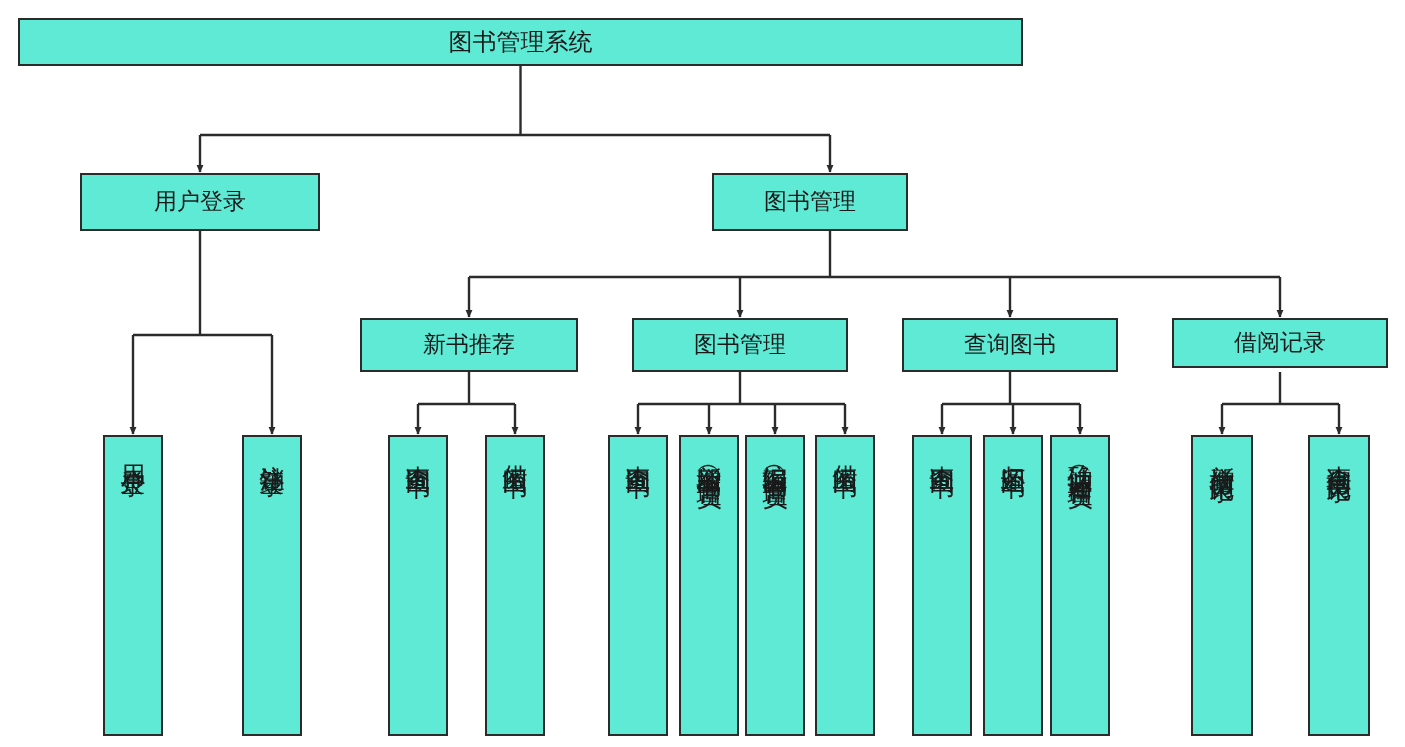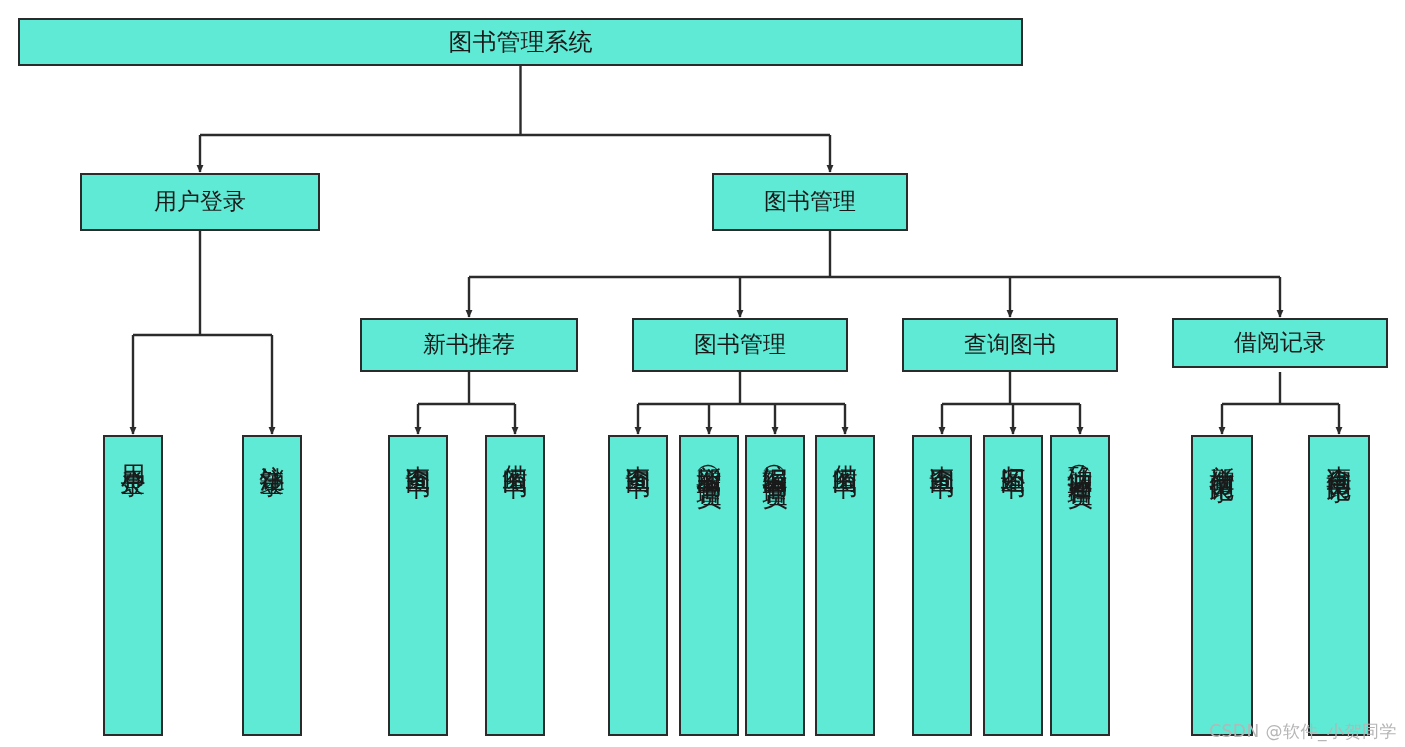--- a/index.html
+++ b/index.html
@@ -179,14 +179,13 @@
         <span class="label">确认归还（管理员）</span>
       </div>
       <div class="node vert" style="left: 1191px; top: 435px; width: 62px; height: 301px;">
         <span class="label">新增借阅记录</span>
       </div>
       <div class="node vert" style="left: 1308px; top: 435px; width: 62px; height: 301px;">
         <span class="label">查询借阅记录</span>
       </div>
     </div>
 
-  <div class="watermark">CSDN @软件_小贺同学</div>
 </div>
 
 </body></html>

